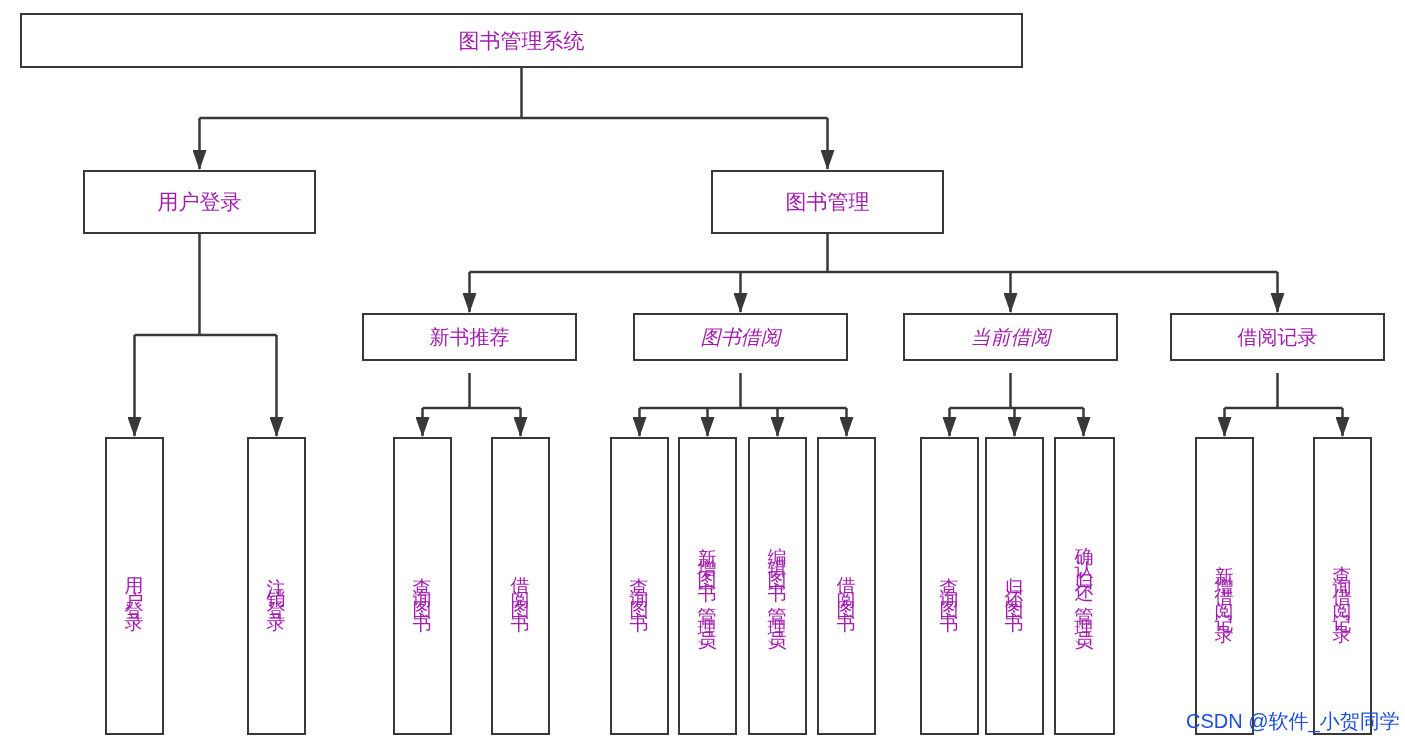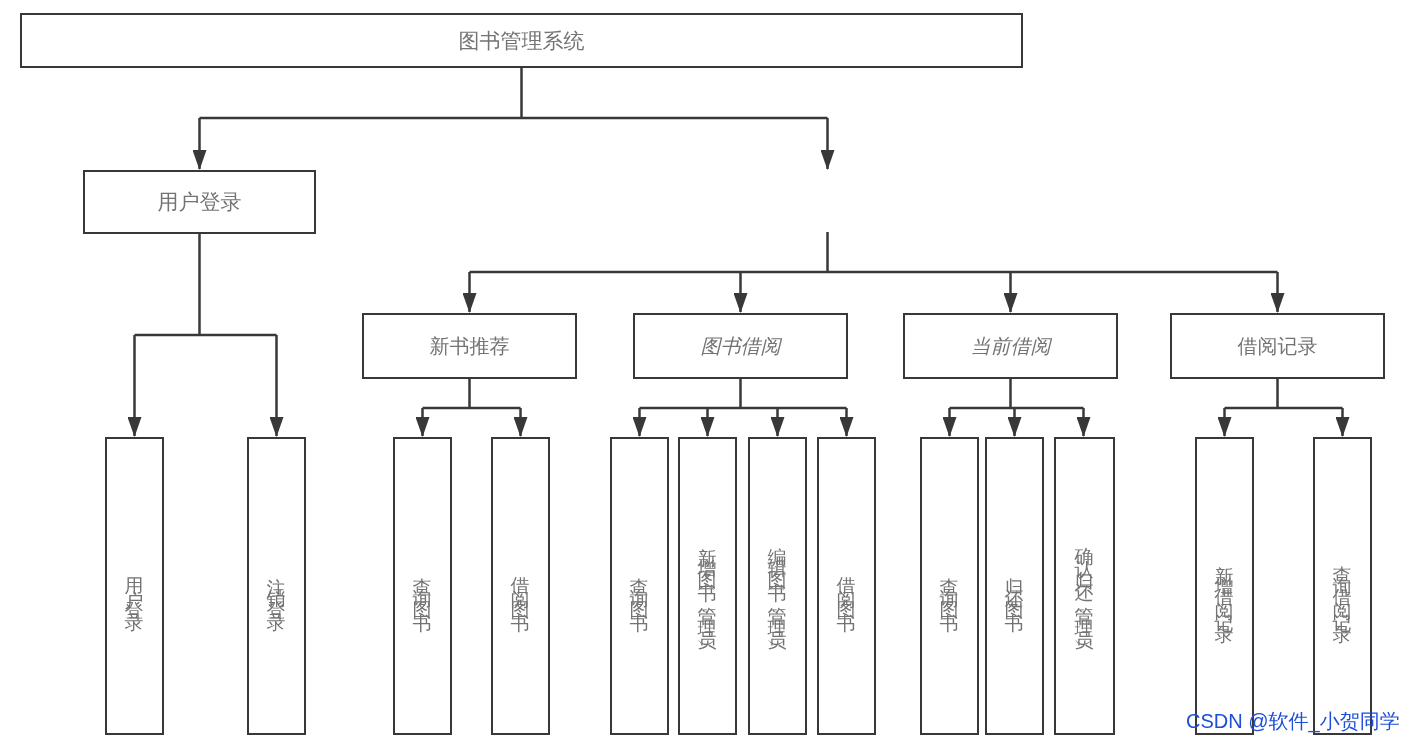--- a/index.html
+++ b/index.html
@@ -5,26 +5,26 @@
   html,body{margin:0;padding:0;}
   body{
     width:1405px;height:747px;position:relative;background:#ffffff;
     font-family:"Liberation Sans","DejaVu Sans",sans-serif;
     overflow:hidden;
   }
   #diagram{position:absolute;inset:0;}
   svg.wires{position:absolute;left:0;top:0;}
   .box{
     position:absolute;box-sizing:border-box;background:#ffffff;
-    border:2.5px solid #383838;color:#737373;
+    border:2.5px solid #383838;color:#a21caf;
     display:flex;align-items:center;justify-content:center;
   }
   .root{left:20px;top:13px;width:1003px;height:55px;font-size:21px;}
   .lvl2{top:170px;width:233px;height:64px;font-size:21px;}
-  .lvl3{top:313px;width:215px;height:66px;font-size:20px;}
+  .lvl3{top:313px;width:215px;height:48px;font-size:20px;}
   .leaf{top:437px;width:59px;height:298px;}
   .leaf .vtext{
     writing-mode:vertical-rl;text-orientation:mixed;
     font-size:19px;line-height:1;letter-spacing:12px;
     white-space:nowrap;
   }
   .watermark{
     position:absolute;left:1186px;top:708px;width:215px;
     color:#1d4ed8;font-size:20px;white-space:nowrap;
   }
@@ -96,20 +96,23 @@
     </g>
   </svg>
 
   <div class="box root">
     <span>图书管理系统</span>
   </div>
 
   <div class="box lvl2" style="left:83px;">
     <span>用户登录</span>
   </div>
+  <div class="box lvl2" style="left:711px;">
+    <span>图书管理</span>
+  </div>
 
   <div class="box lvl3" style="left:362px;">
     <span>新书推荐</span>
   </div>
   <div class="box lvl3" style="left:633px;font-style:italic;">
     <span>图书借阅</span>
   </div>
   <div class="box lvl3" style="left:903px;font-style:italic;">
     <span>当前借阅</span>
   </div>

